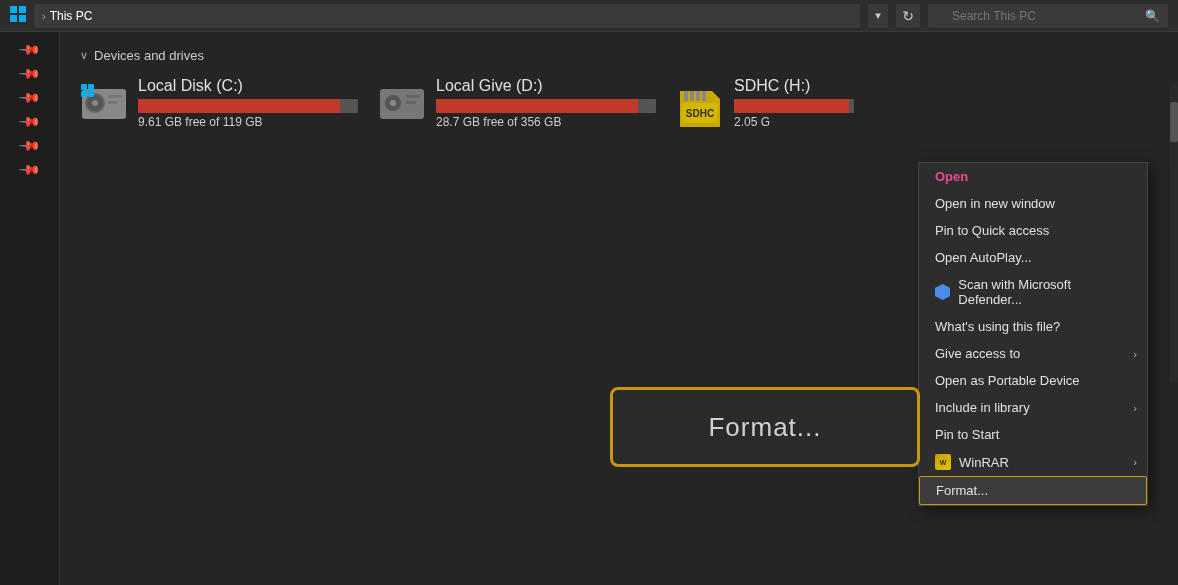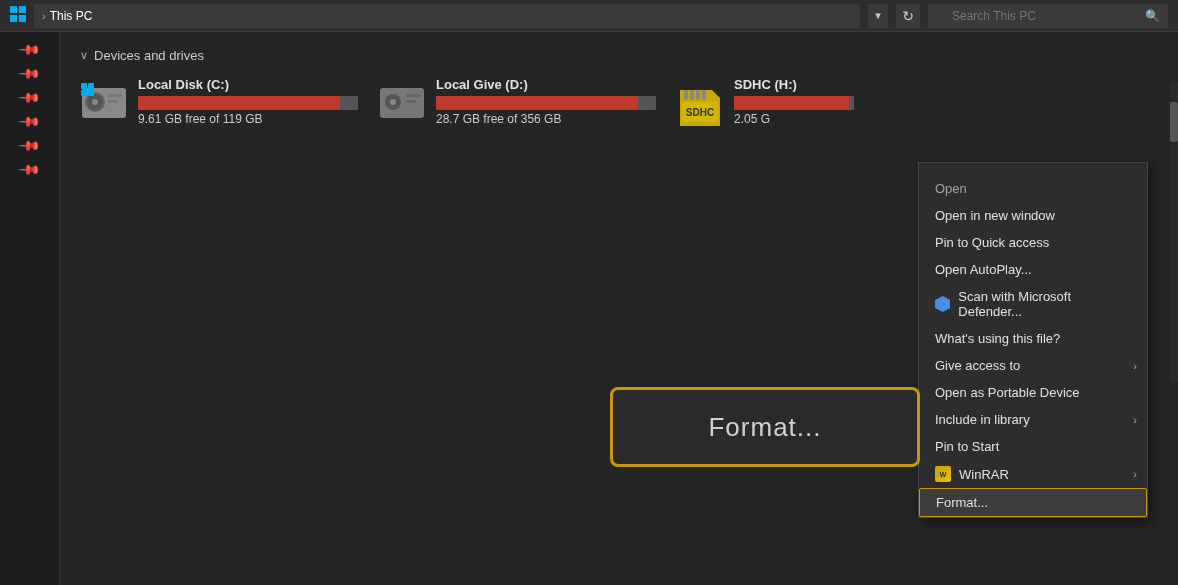--- a/index.html
+++ b/index.html
@@ -158,22 +158,21 @@
       height: 40px;
       position: relative;
     }
 
     .drive-info {
       display: flex;
       flex-direction: column;
     }
     .drive-name {
       color: #e0e0e0;
-      font-size: 13px;
-      font-weight: bold;
+      font-size: 16px;
     }
     .drive-bar-container {
       width: 220px;
       height: 14px;
       background: #555;
       border-radius: 1px;
       overflow: hidden;
       margin-top: 4px;
     }
     .drive-bar-fill {
@@ -218,23 +217,22 @@
       display: flex;
       align-items: center;
       padding: 6px 16px;
       color: #e0e0e0;
       font-size: 13px;
       cursor: pointer;
       gap: 8px;
       position: relative;
     }
     .ctx-item.bold-item {
-      font-weight: 400;
-      color: #a3a3a3;
-      margin-top: 12px;
+      font-weight: 700;
+      color: #ec4899;
     }
     .ctx-item.highlighted {
       background: #3c3c3c;
       border: 1px solid #c8960c;
       border-radius: 2px;
     }
     .ctx-item .arrow {
       position: absolute;
       right: 10px;
       color: #aaa;

